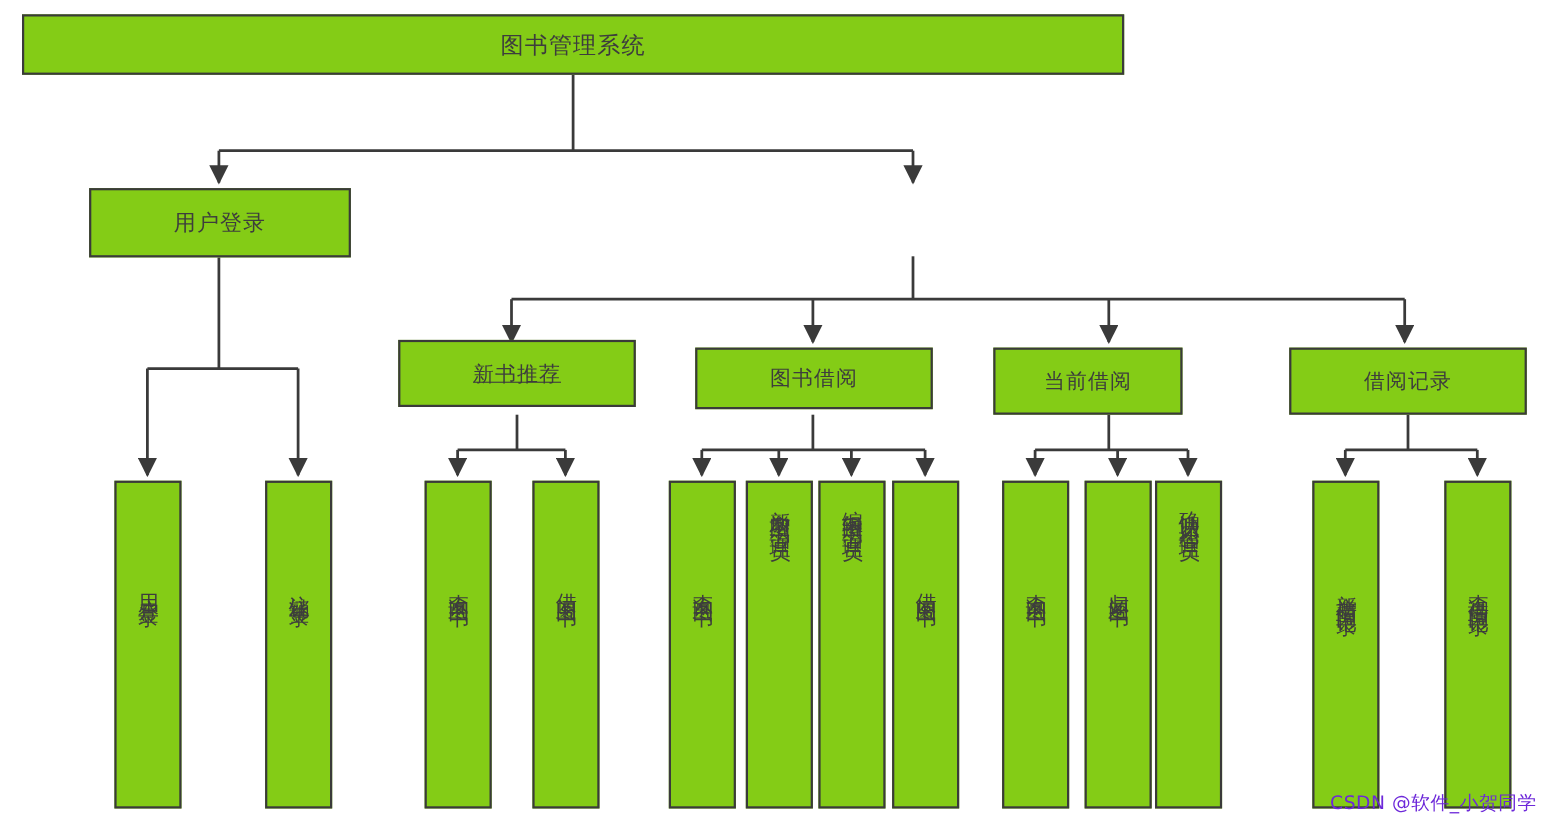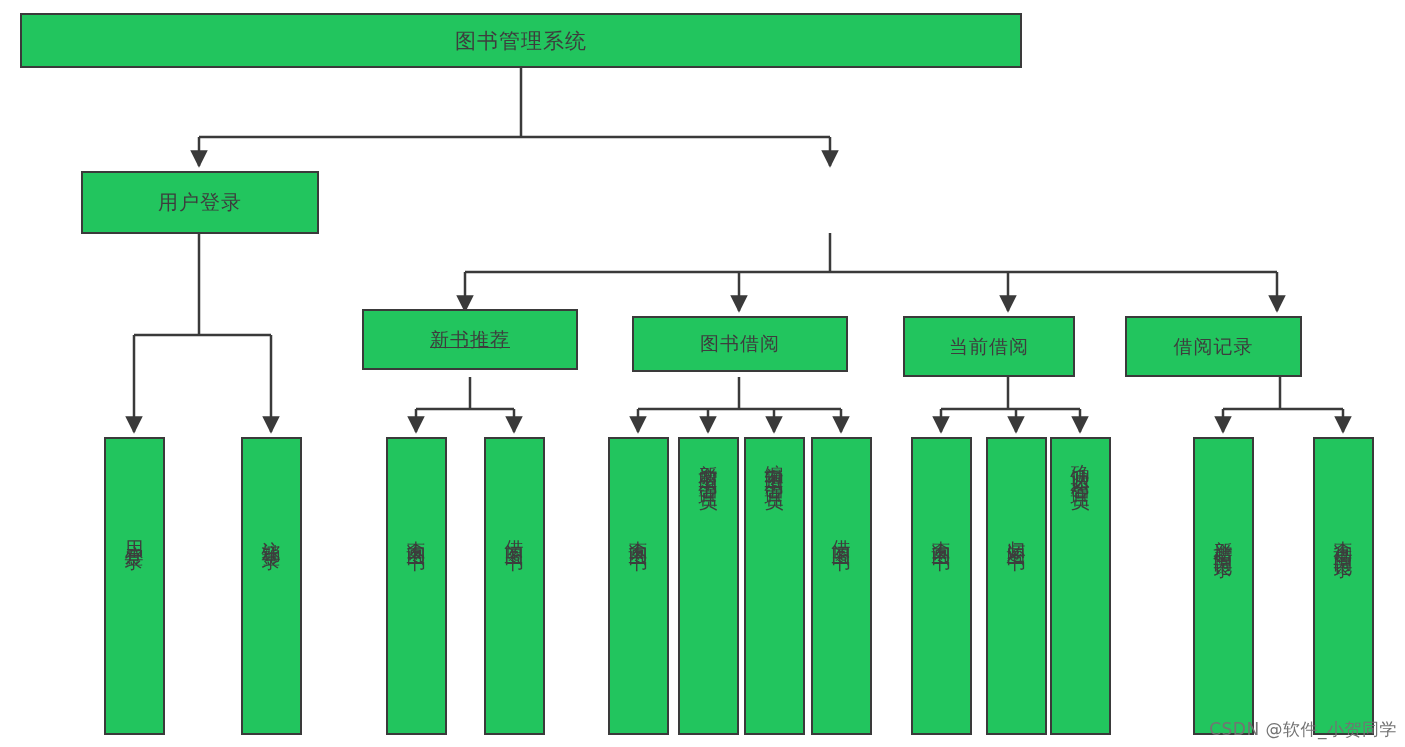--- a/index.html
+++ b/index.html
@@ -21,21 +21,21 @@
     left: 0;
     top: 0;
     width: 1405px;
     height: 747px;
     pointer-events: none;
   }
   .node {
     position: absolute;
     box-sizing: border-box;
     border: 2.5px solid #3a3a3a;
-    background: #22c55e;
+    background: #84cc16;
     color: #3d3d3d;
     display: flex;
     align-items: center;
     justify-content: center;
     text-align: center;
     z-index: 2;
   }
   .node.root {
     font-size: 21px;
     letter-spacing: 1px;
@@ -67,21 +67,21 @@
     margin-top: 82px;
   }
   .leaf-top .vtext {
     margin-top: 6px;
   }
   .watermark {
     position: absolute;
     right: 8px;
     bottom: 6px;
     font-size: 17px;
-    color: #737373;
+    color: #6d28d9;
     letter-spacing: 0.5px;
     z-index: 5;
     white-space: nowrap;
   }
 </style>
 </head>
 <body>
 
 <div id="canvas">
 
@@ -148,21 +148,21 @@
 
   <div class="node lvl3" style="left:362px; top:309px; width:216px; height:61px;text-decoration:underline;">
     <span>新书推荐</span>
   </div>
   <div class="node lvl3" style="left:632px; top:316px; width:216px; height:56px;">
     <span>图书借阅</span>
   </div>
   <div class="node lvl3" style="left:903px; top:316px; width:172px; height:61px;">
     <span>当前借阅</span>
   </div>
-  <div class="node lvl3" style="left:1125px; top:316px; width:177px; height:61px;font-family:Liberation Serif, serif;">
+  <div class="node lvl3" style="left:1172px; top:316px; width:216px; height:61px;font-family:Liberation Serif, serif;">
     <span>借阅记录</span>
   </div>
 
   <div class="node leaf leaf-mid" style="left:104px; top:437px; width:61px; height:298px;">
     <span class="vtext">用户登录</span>
   </div>
   <div class="node leaf leaf-mid" style="left:241px; top:437px; width:61px; height:298px;">
     <span class="vtext">注销登录</span>
   </div>
 

